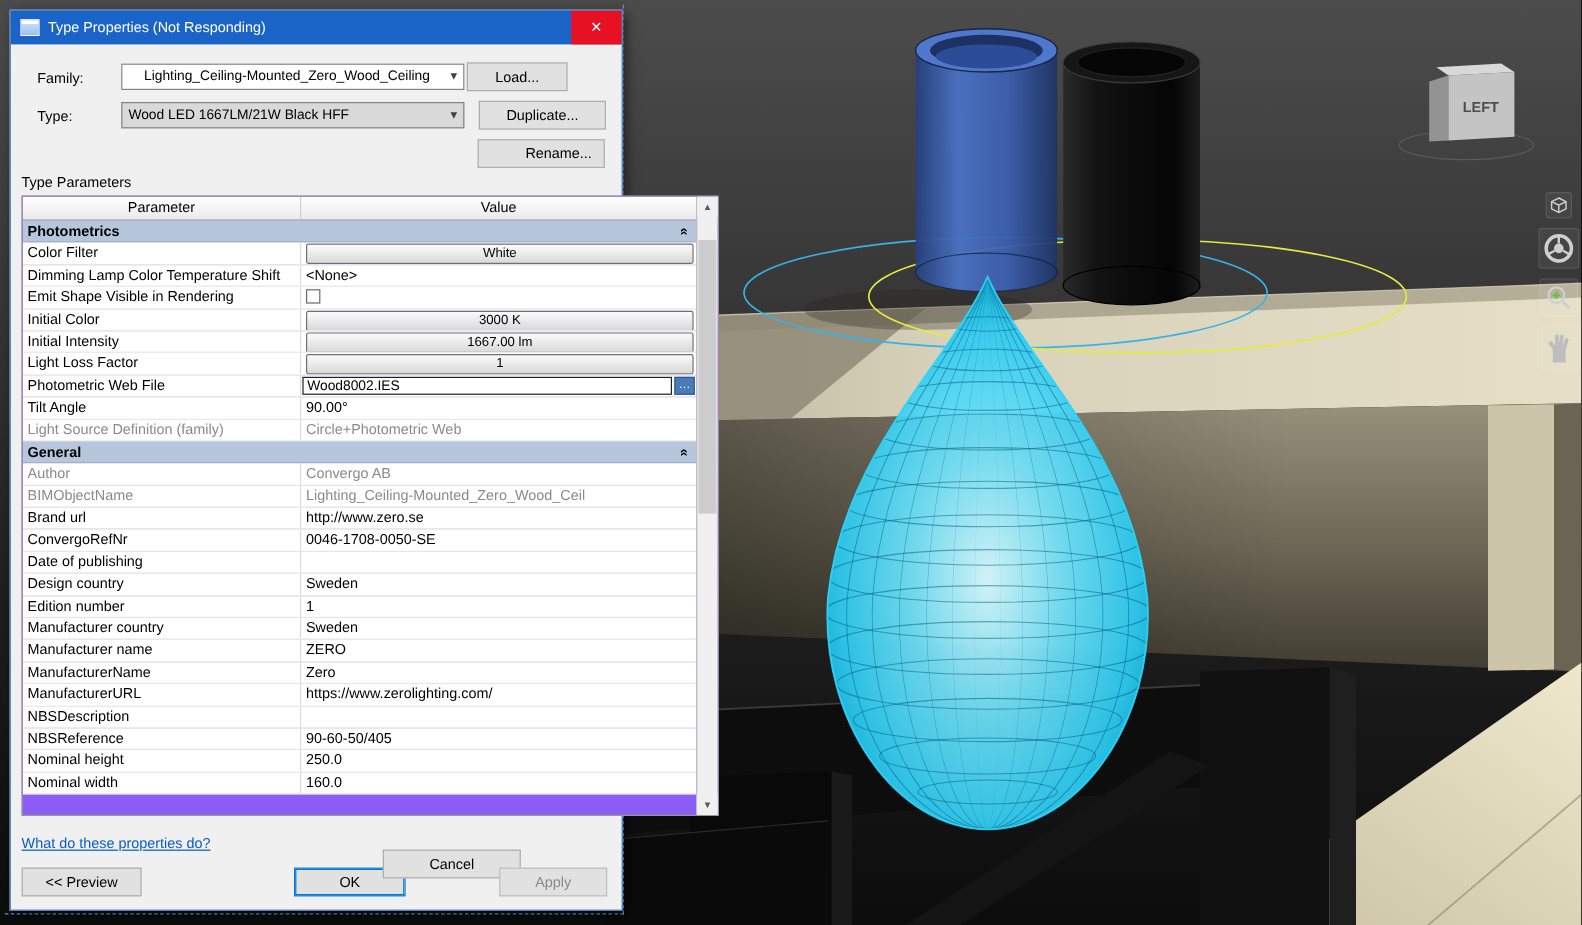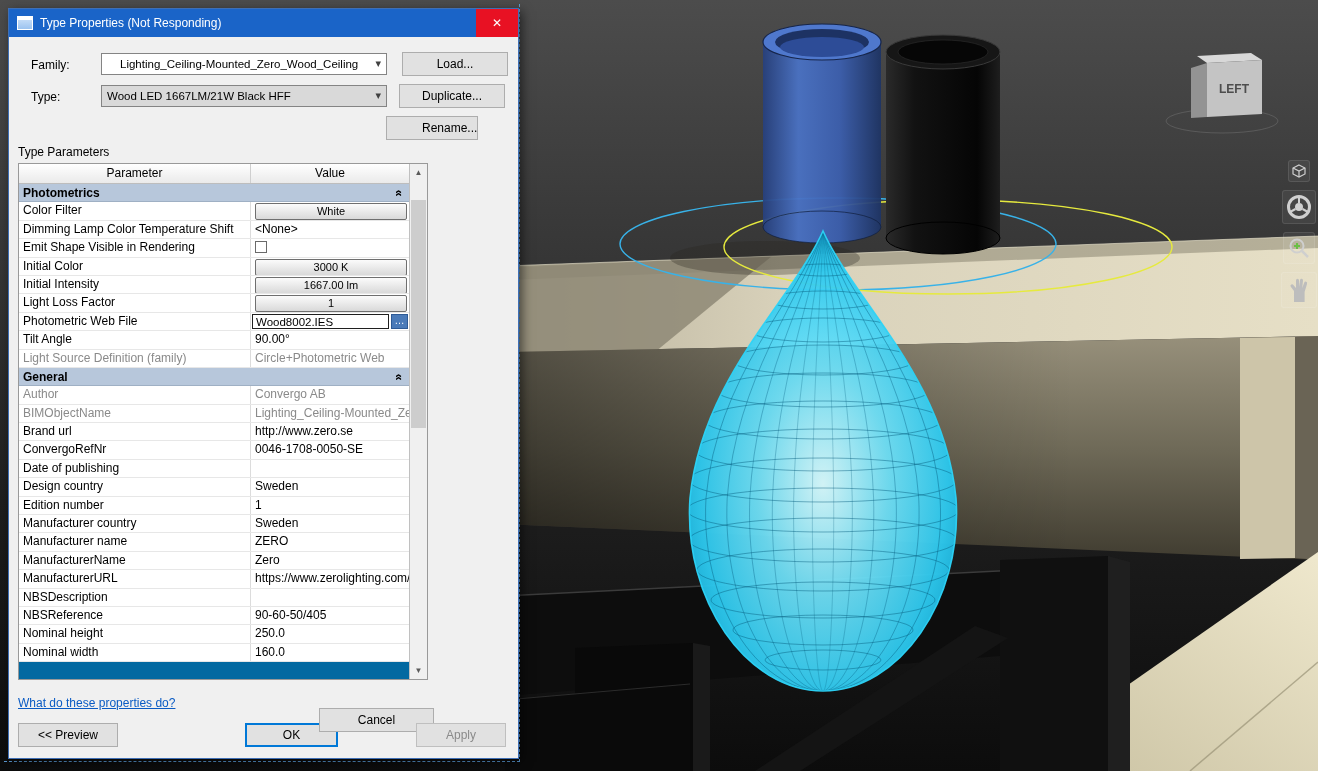--- a/index.html
+++ b/index.html
@@ -25,29 +25,29 @@
   .close-btn{margin-left:auto;width:42px;height:28px;background:var(--close-red,#e81123);border:none;color:#fff;font-size:12px;cursor:pointer;}
   .dbody{position:relative;height:720px;}
 
   .dlabel{position:absolute;font-size:12px;}
   .lbl-family{left:22px;top:21px;} .lbl-type{left:22px;top:53px;} .lbl-tp{left:9px;top:108px;}
   .combo{position:absolute;height:22px;box-sizing:border-box;background:#fff;border:1px solid #848484;display:flex;align-items:center;padding:0 20px 0 5px;font-size:11.5px;white-space:nowrap;overflow:hidden;cursor:pointer;}
   .combo .arrow{position:absolute;right:5px;top:3px;font-size:11px;color:#404040;}
   .combo-family{left:92px;top:16px;width:286px;padding-left:18px;}
   .combo-type{left:92px;top:48px;width:286px;background:#d9d9d9;}
   .win-btn{position:absolute;height:24px;box-sizing:border-box;background:#e1e1e1;border:1px solid #adadad;font-family:"Liberation Sans",sans-serif;font-size:12px;cursor:pointer;}
-  .btn-load{left:393px;top:15px;width:106px;}
+  .btn-load{left:380px;top:15px;width:84px;}
   .btn-duplicate{left:390px;top:47px;width:106px;}
-  .btn-rename{left:377px;top:79px;width:92px;padding-left:35px;}
+  .btn-rename{left:389px;top:79px;width:106px;padding-left:35px;}
   .btn-preview{left:9px;top:686px;width:100px;}
   .btn-ok{left:214px;top:686px;width:93px;border:1px solid #0078d7;box-shadow:inset 0 0 0 1px #0078d7;margin-left:22px;}
   .btn-cancel{left:310px;top:671px;width:115px;}
   .btn-apply{left:407px;top:686px;width:90px;color:#8a8a8a;border-color:#bfbfbf;cursor:default;}
 
-  .table-wrap{position:absolute;left:9px;top:126px;width:410px;height:517px;box-sizing:border-box;border:1px solid #999;background:#0369a1;}
+  .table-wrap{position:absolute;left:9px;top:126px;width:581px;height:517px;box-sizing:border-box;border:1px solid #999;background:#8b5cf6;}
   .scroll-region{position:absolute;top:0;left:0;right:17px;bottom:0;overflow:hidden;border-right:1px solid #c0c0c0;}
   .thead{display:flex;height:20px;background:linear-gradient(#ffffff,#eaeaea);border-bottom:1px solid #bdbdbd;box-sizing:border-box;}
   .th{width:232px;text-align:center;line-height:19px;font-size:12px;border-right:1px solid #cfcfcf;box-sizing:border-box;}
   .th:last-child{flex:1;border-right:none;}
   .tbody{position:absolute;top:20px;left:0;right:0;bottom:0;}
   .group-row{display:flex;align-items:center;justify-content:space-between;height:18.4px;box-sizing:border-box;background:#b7c7db;border-bottom:1px solid #9fb0c4;font-weight:bold;font-size:12px;padding:0 6px 0 4px;}
   .group-row .chev{display:inline-block;transform:rotate(90deg);font-size:12px;font-weight:bold;}
   .param-row{display:flex;height:18.4px;box-sizing:border-box;border-bottom:1px solid #e7e7e7;font-size:12px;background:#fff;}
   .pcell{width:232px;box-sizing:border-box;padding:0 4px;border-right:1px solid #dcdcdc;overflow:hidden;white-space:nowrap;line-height:17.4px;}
   .vcell{flex:1;box-sizing:border-box;padding:0 0 0 4px;overflow:hidden;white-space:nowrap;line-height:17.4px;position:relative;}

